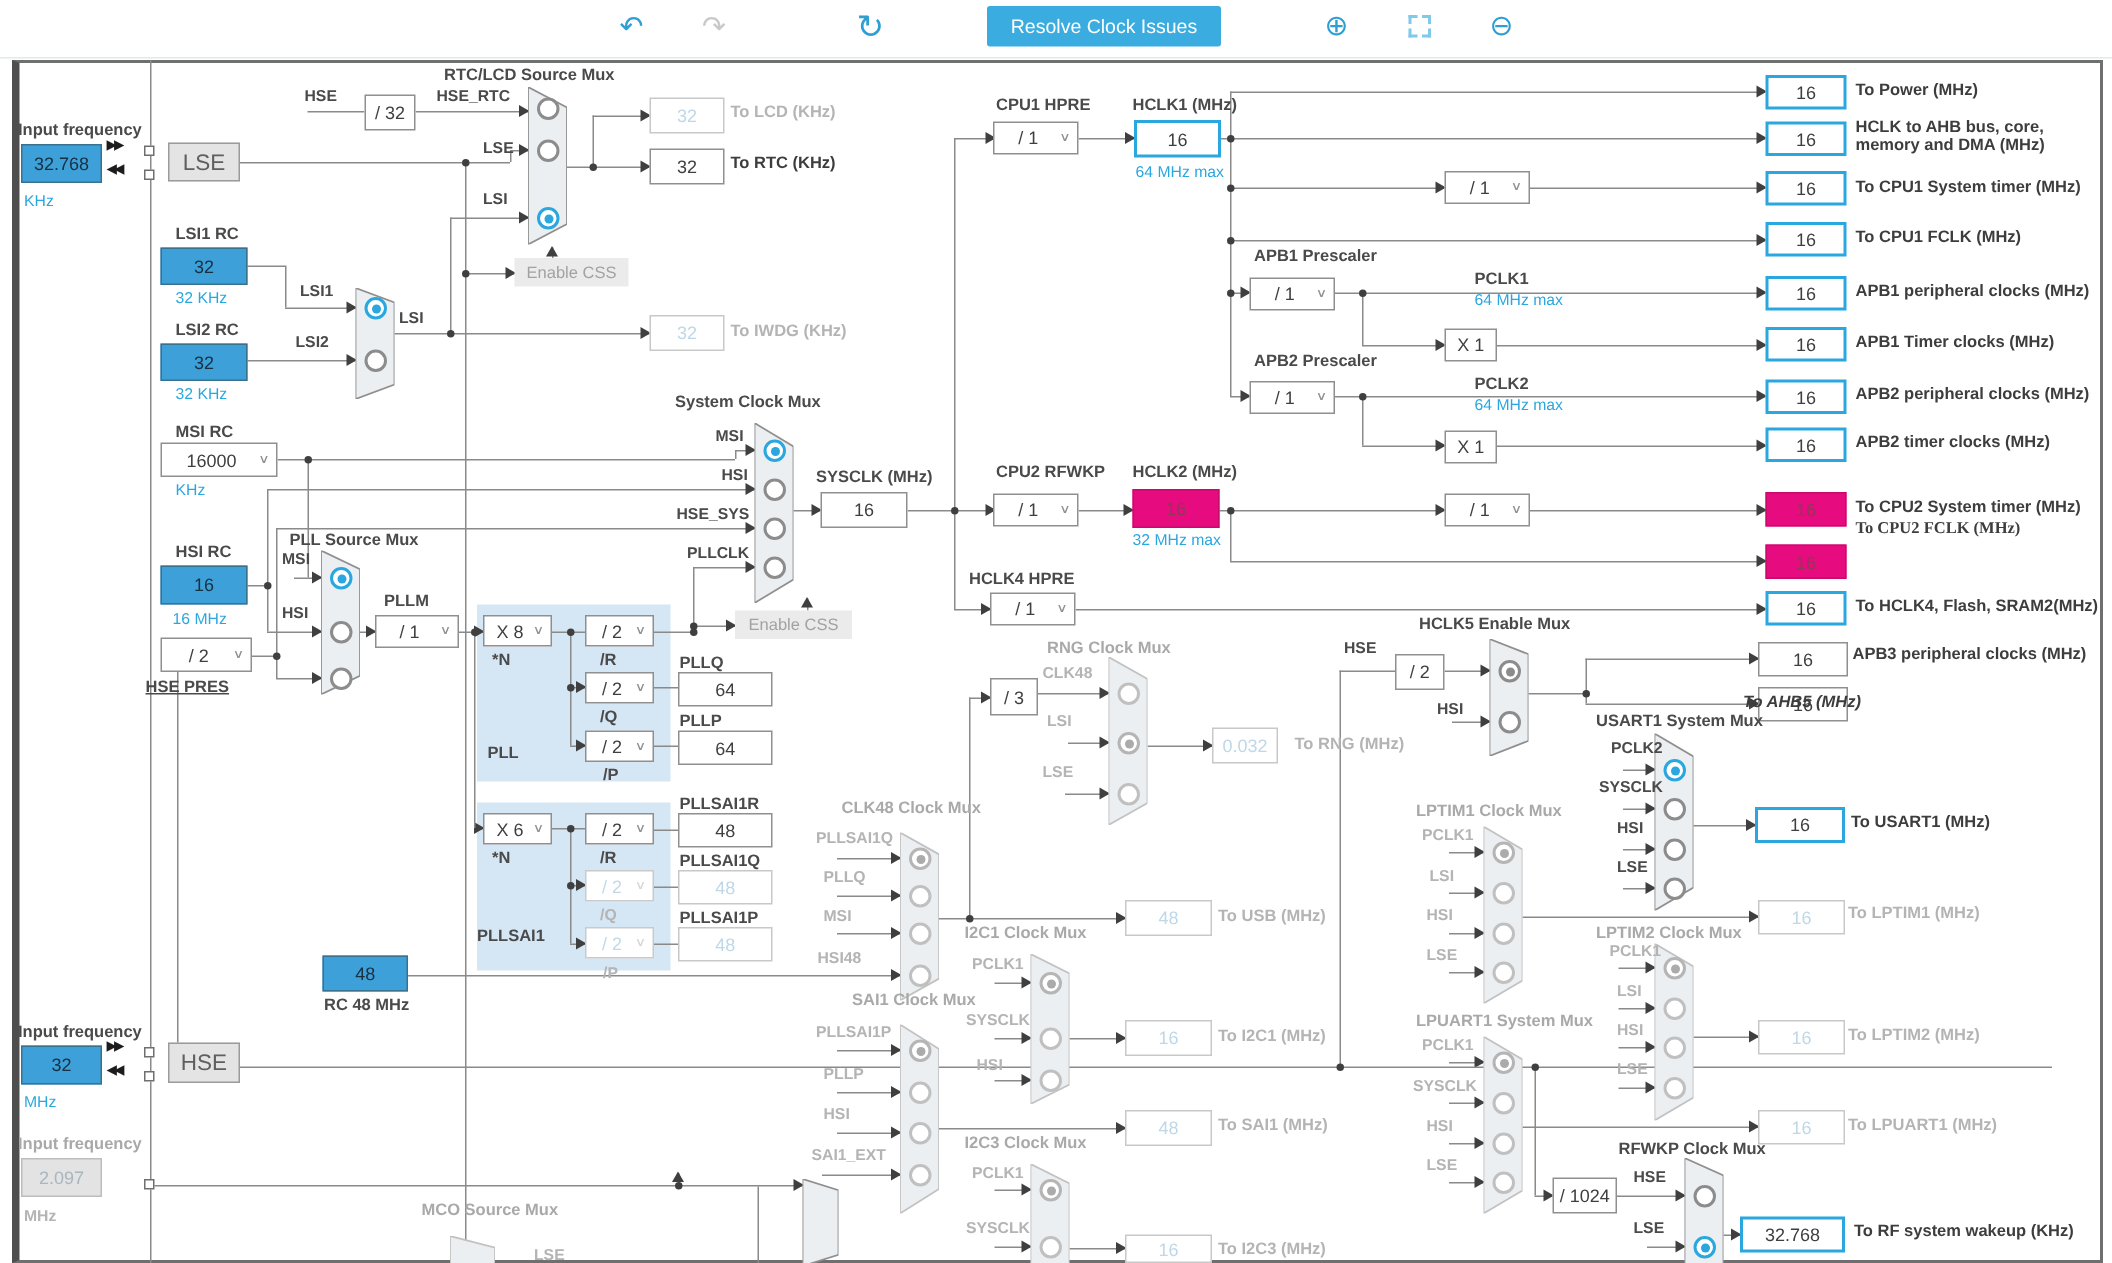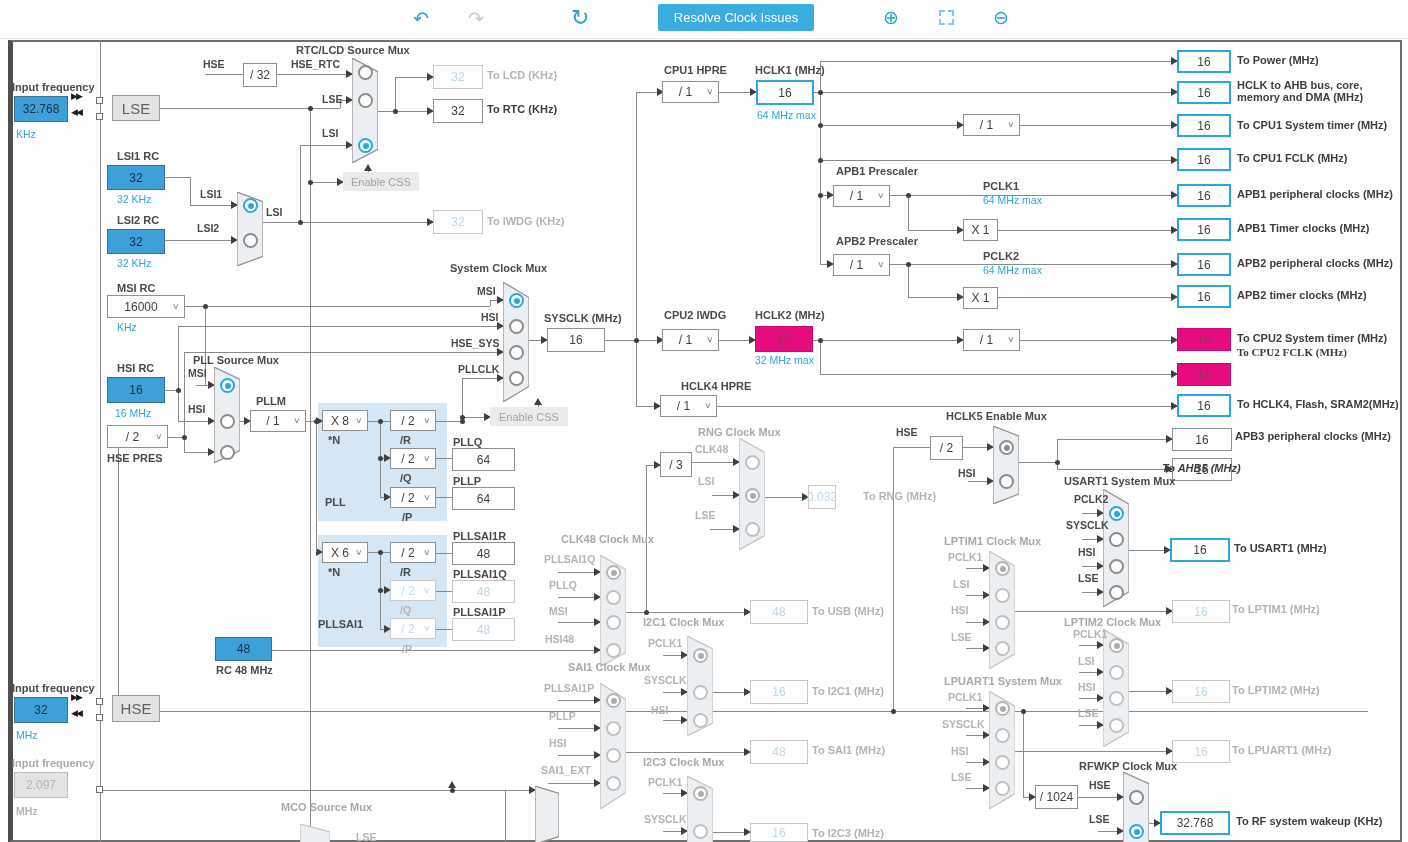--- a/index.html
+++ b/index.html
@@ -484,21 +484,21 @@
     <div class="box p" style="left: 660px; top: 452px; width: 32px; height: 25px;">/ 3</div>
     <div class="box p" style="left: 930px; top: 436px; width: 33px; height: 24px;">/ 2</div>
     <div class="box p" style="left: 1035px; top: 785px; width: 43px; height: 24px;">/ 1024</div>
     <div class="box p" style="left: 433px; top: 99px; width: 50px; height: 24px;">32</div>
     <div class="box p" style="left: 1172px; top: 428px; width: 60px; height: 23px;">16</div>
     <div class="box p" style="left: 1172px; top: 458px; width: 60px; height: 23px;">16</div>
     <div class="box dim" style="left: 433px; top: 65px; width: 50px; height: 24px;">32</div>
     <div class="box dim" style="left: 433px; top: 210px; width: 50px; height: 24px;">32</div>
     <div class="box dim" style="left: 452px; top: 580px; width: 63px; height: 23px;">48</div>
     <div class="box dim" style="left: 452px; top: 618px; width: 63px; height: 23px;">48</div>
-    <div class="box dim" style="left: 808px; top: 485px; width: 28px; height: 24px;">0.032</div>
+    <div class="box dim" style="left: 808px; top: 485px; width: 44px; height: 24px;">0.032</div>
     <div class="box dim" style="left: 750px; top: 600px; width: 58px; height: 24px;">48</div>
     <div class="box dim" style="left: 750px; top: 680px; width: 58px; height: 24px;">16</div>
     <div class="box dim" style="left: 750px; top: 740px; width: 58px; height: 24px;">48</div>
     <div class="box dim" style="left: 750px; top: 823px; width: 58px; height: 19px;">16</div>
     <div class="box dim" style="left: 1172px; top: 600px; width: 58px; height: 23px;">16</div>
     <div class="box dim" style="left: 1172px; top: 680px; width: 58px; height: 23px;">16</div>
     <div class="box dim" style="left: 1172px; top: 740px; width: 58px; height: 23px;">16</div>
     <div class="box bb" style="left: 756px; top: 80px; width: 58px; height: 25px;">16</div>
     <div class="box bb" style="left: 1177px; top: 50px; width: 54px; height: 23px;">16</div>
     <div class="box bb" style="left: 1177px; top: 81px; width: 54px; height: 23px;">16</div>
@@ -587,37 +587,37 @@
       <span class="chev">∨</span>
     </div>
     <div class="lbl t" style="left: 296px; top: 44px;">RTC/LCD Source Mux</div>
     <div class="lbl t" style="left: 193px; top: 354px;">PLL Source Mux</div>
     <div class="lbl t" style="left: 450px; top: 262px;">System Clock Mux</div>
     <div class="lbl t" style="left: 946px; top: 410px;">HCLK5 Enable Mux</div>
     <div class="lbl t" style="left: 1064px; top: 475px;">USART1 System Mux</div>
     <div class="lbl t" style="left: 1079px; top: 760px;">RFWKP Clock Mux</div>
     <div class="lbl t" style="left: 664px; top: 64px;">CPU1 HPRE</div>
     <div class="lbl t" style="left: 755px; top: 64px;">HCLK1 (MHz)</div>
-    <div class="lbl t" style="left: 664px; top: 309px;">CPU2 IWDG</div>
+    <div class="lbl t" style="left: 664px; top: 309px;">CPU2 RFWKP</div>
     <div class="lbl t" style="left: 755px; top: 309px;">HCLK2 (MHz)</div>
-    <div class="lbl t" style="left: 681px; top: 380px; text-align: right;">HCLK4 HPRE</div>
+    <div class="lbl t" style="left: 646px; top: 380px; text-align: right;">HCLK4 HPRE</div>
     <div class="lbl t" style="left: 836px; top: 165px;">APB1 Prescaler</div>
     <div class="lbl t" style="left: 836px; top: 235px;">APB2 Prescaler</div>
     <div class="lbl t" style="left: 544px; top: 312px;">SYSCLK (MHz)</div>
     <div class="lbl t" style="left: 256px; top: 395px;">PLLM</div>
     <div class="lbl t" style="left: 453px; top: 436px;">PLLQ</div>
     <div class="lbl t" style="left: 453px; top: 475px;">PLLP</div>
     <div class="lbl t" style="left: 453px; top: 530px;">PLLSAI1R</div>
     <div class="lbl t" style="left: 453px; top: 568px;">PLLSAI1Q</div>
     <div class="lbl t" style="left: 453px; top: 606px;">PLLSAI1P</div>
     <div class="lbl t" style="left: 117px; top: 150px;">LSI1 RC</div>
     <div class="lbl t" style="left: 117px; top: 214px;">LSI2 RC</div>
     <div class="lbl t" style="left: 117px; top: 282px;">MSI RC</div>
     <div class="lbl t" style="left: 117px; top: 362px;">HSI RC</div>
-    <div class="lbl t" style="left: 107px; top: 452px;">HSE PRES</div>
+    <div class="lbl t" style="left: 97px; top: 452px; text-decoration: underline;">HSE PRES</div>
     <div class="lbl t" style="left: 216px; top: 664px;">RC 48 MHz</div>
     <div class="lbl t" style="left: 12px; top: 81px;">Input frequency</div>
     <div class="lbl t" style="left: 12px; top: 682px;">Input frequency</div>
     <div class="lbl t" style="left: 983px; top: 180px;">PCLK1</div>
     <div class="lbl t" style="left: 983px; top: 250px;">PCLK2</div>
     <div class="lbl t" style="left: 328px; top: 434px;">*N</div>
     <div class="lbl t" style="left: 400px; top: 434px;">/R</div>
     <div class="lbl t" style="left: 400px; top: 472px;">/Q</div>
     <div class="lbl t" style="left: 402px; top: 511px;">/P</div>
     <div class="lbl t" style="left: 325px; top: 496px;">PLL</div>

